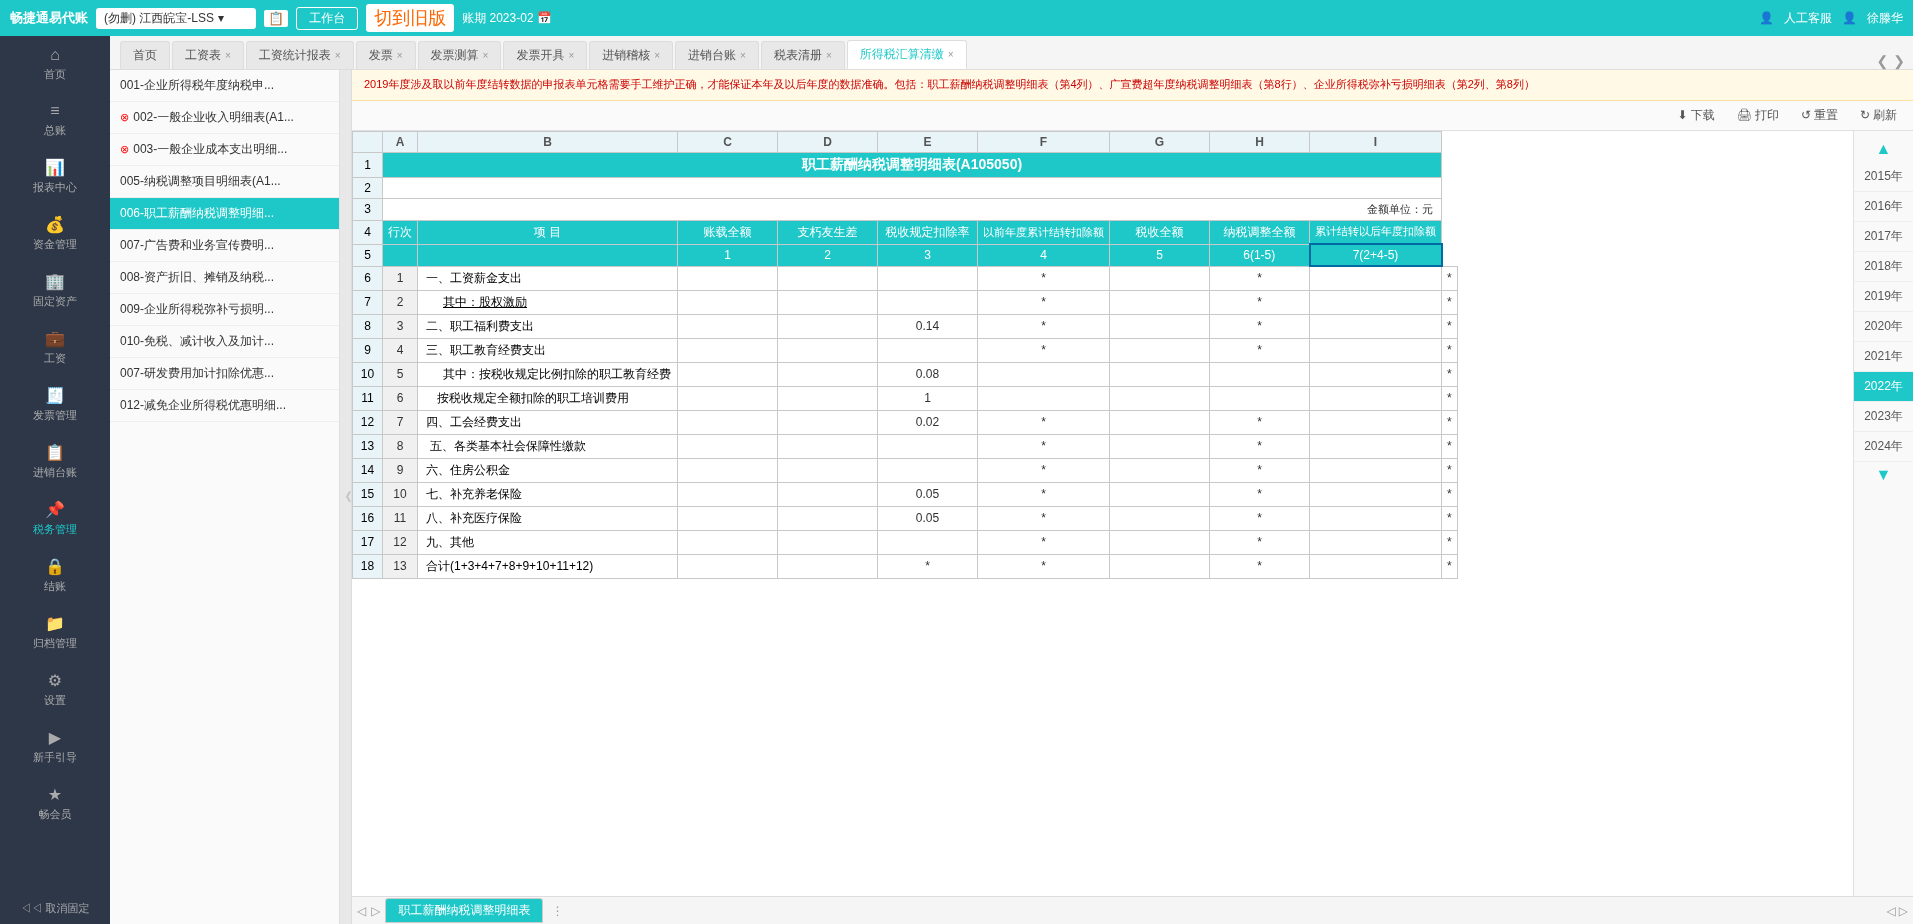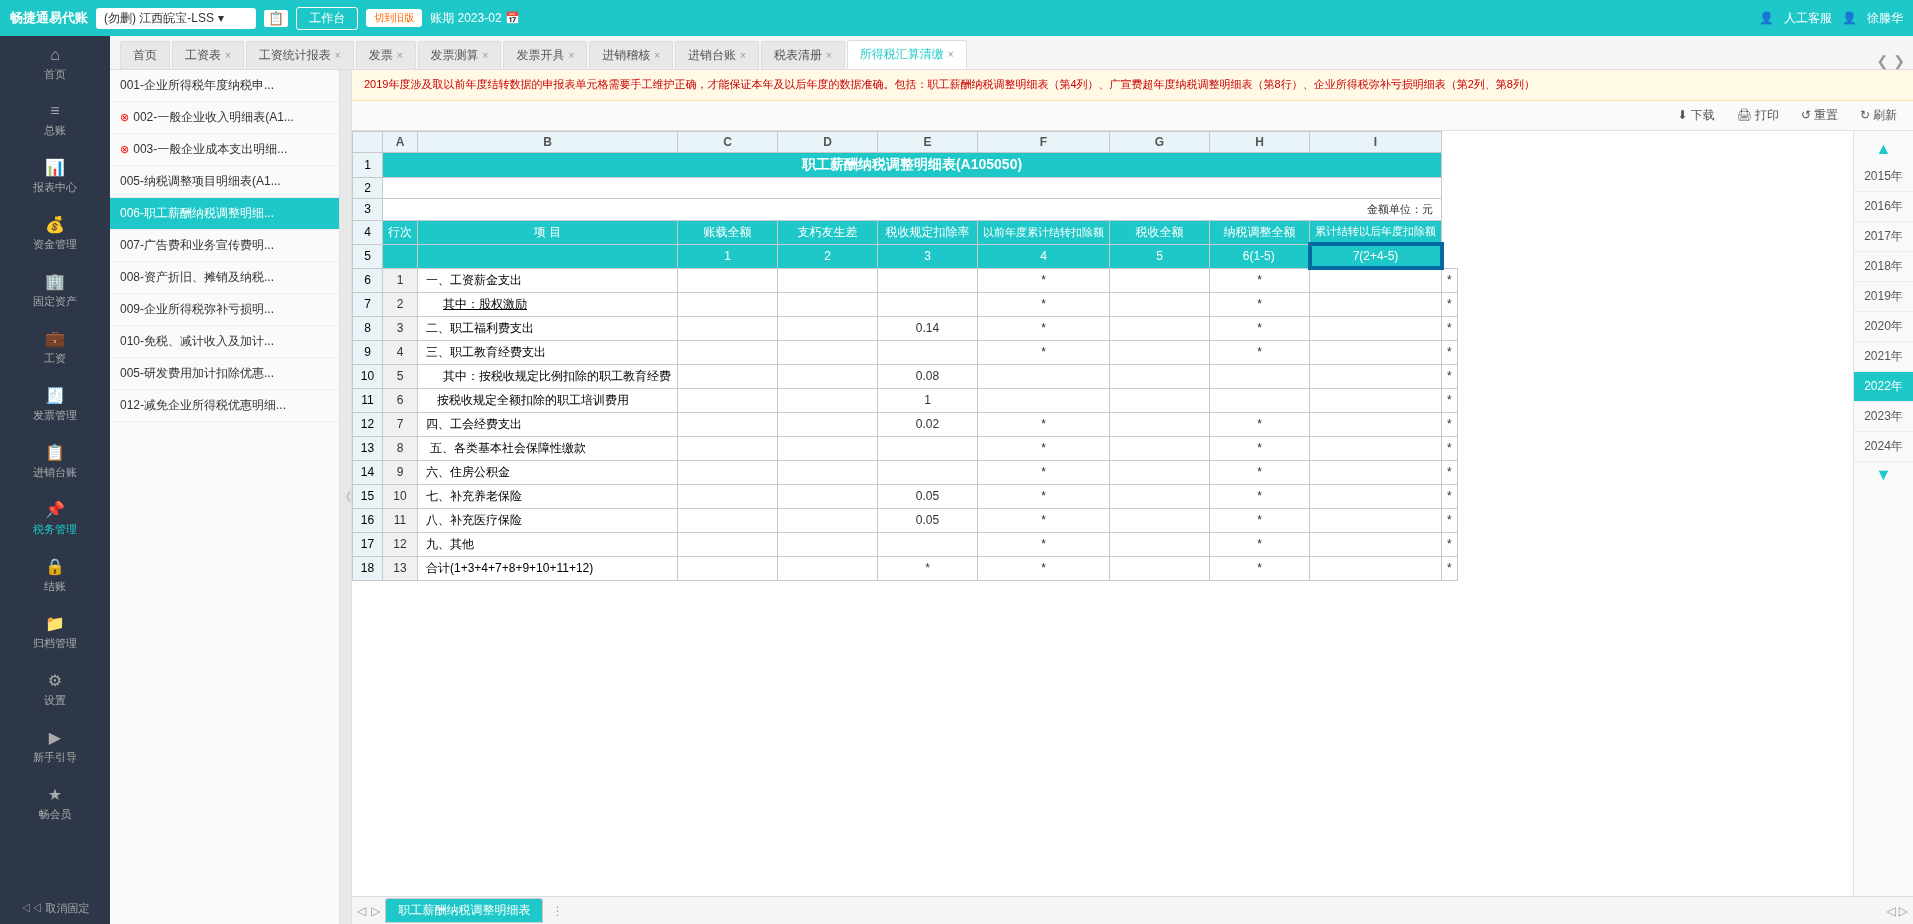--- a/index.html
+++ b/index.html
@@ -7,21 +7,21 @@
 
     
     .app-container { display: flex; flex-direction: column; height: 924px; width: 1913px; }
     .top-bar { height: 36px; background: #1ec8c8; display: flex; align-items: center; padding: 0 10px; flex-shrink: 0; justify-content: space-between; }
     .top-bar-left { display: flex; align-items: center; gap: 8px; }
     .top-bar-right { display: flex; align-items: center; gap: 10px; color: white; font-size: 12px; }
     .app-logo { color: white; font-size: 13px; font-weight: bold; }
     .company-selector { background: white; border: none; border-radius: 3px; padding: 2px 8px; font-size: 12px; color: #333; display: flex; align-items: center; gap: 4px; cursor: pointer; min-width: 160px; }
     .work-btn { background: #1ec8c8; border: 1px solid white; color: white; border-radius: 3px; padding: 2px 12px; cursor: pointer; font-size: 12px; }
     .period-info { color: white; font-size: 12px; display: flex; align-items: center; gap: 4px; }
-    .cut-btn { background: white; color: #ff6600; border: none; border-radius: 3px; padding: 2px 8px; cursor: pointer; font-size: 10px; }
+    .cut-btn { background: white; color: #ff6600; border: none; border-radius: 3px; padding: 2px 8px; cursor: pointer; font-size: 18px; }
 
     .main-content { display: flex; flex: 1; overflow: hidden; }
 
     
     .sidebar { width: 110px; background: #2d3748; display: flex; flex-direction: column; flex-shrink: 0; }
     .sidebar-item { display: flex; flex-direction: column; align-items: center; padding: 10px 0; cursor: pointer; color: #aaa; font-size: 11px; gap: 3px; }
     .sidebar-item.active { color: #1ec8c8; }
     .sidebar-icon { font-size: 16px; }
 
     
@@ -241,21 +241,21 @@
           <div class="form-list-item">
             <span>008-资产折旧、摊销及纳税...</span>
           </div>
           <div class="form-list-item">
             <span>009-企业所得税弥补亏损明...</span>
           </div>
           <div class="form-list-item">
             <span>010-免税、减计收入及加计...</span>
           </div>
           <div class="form-list-item">
-            <span>005-研发费用加计扣除优惠...</span>
+            <span>007-研发费用加计扣除优惠...</span>
           </div>
           <div class="form-list-item">
             <span>012-减免企业所得税优惠明细...</span>
           </div>
         </div>
 
         <div style="width:12px; background:#e8e8e8; display:flex; align-items:center; justify-content:center; cursor:pointer; border-right:1px solid #ddd; flex-shrink:0;">
           <span style="font-size:12px; color:#999;">《</span>
         </div>
 
@@ -345,21 +345,21 @@
                   <tr>
                     <td class="row-num-col" style="border:1px solid #c8c8c8;">5</td>
                     <td class="col-num" style="border:1px solid #c8c8c8;"></td>
                     <td class="col-num" style="border:1px solid #c8c8c8;"></td>
                     <td class="col-num" style="border:1px solid #c8c8c8;">1</td>
                     <td class="col-num" style="border:1px solid #c8c8c8;">2</td>
                     <td class="col-num" style="border:1px solid #c8c8c8;">3</td>
                     <td class="col-num" style="border:1px solid #c8c8c8;">4</td>
                     <td class="col-num" style="border:1px solid #c8c8c8;">5</td>
                     <td class="col-num" style="border:1px solid #c8c8c8;">6(1-5)</td>
-                    <td class="col-num" style="border:4px solid #0369a1;margin-top:33px;">7(2+4-5)</td>
+                    <td class="col-num" style="border:2px solid #0369a1;margin-top:33px;">7(2+4-5)</td>
                   </tr>
                 </thead>
                 <tbody id="table-body">
                 <tr>
                       <td class="row-num-col" style="border: 1px solid rgb(200, 200, 200);">6</td>
                       <td class="row-index" style="border: 1px solid rgb(200, 200, 200); text-align: center;">1</td>
                       <td style="border: 1px solid rgb(200, 200, 200); padding-left: 8px;">一、工资薪金支出</td>
                       <td style="border: 1px solid rgb(200, 200, 200); text-align: center; color: rgb(51, 51, 51);"></td>
                       <td style="border: 1px solid rgb(200, 200, 200); text-align: center; color: rgb(51, 51, 51);"></td>
                       <td style="border: 1px solid rgb(200, 200, 200); text-align: center; color: rgb(51, 51, 51);"></td>

